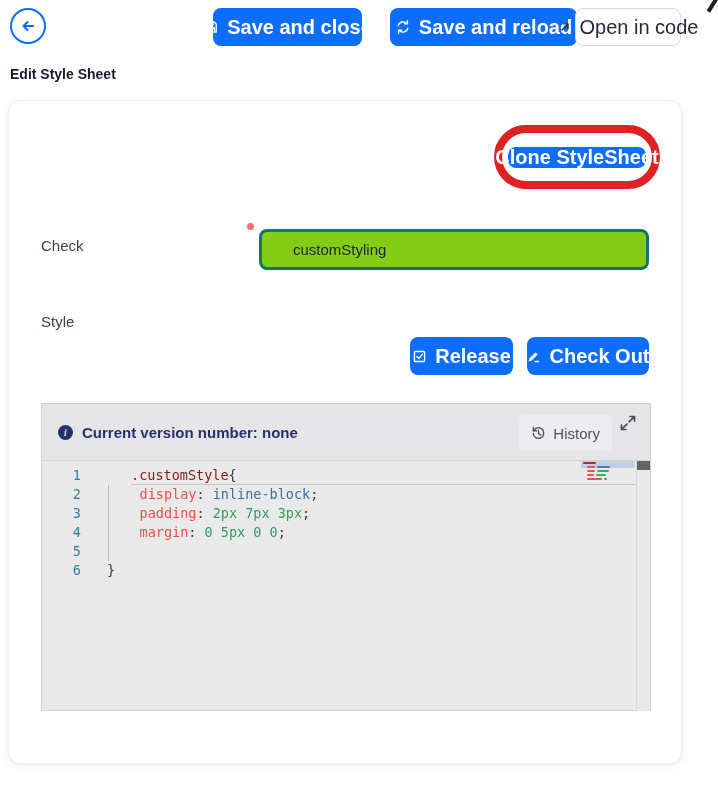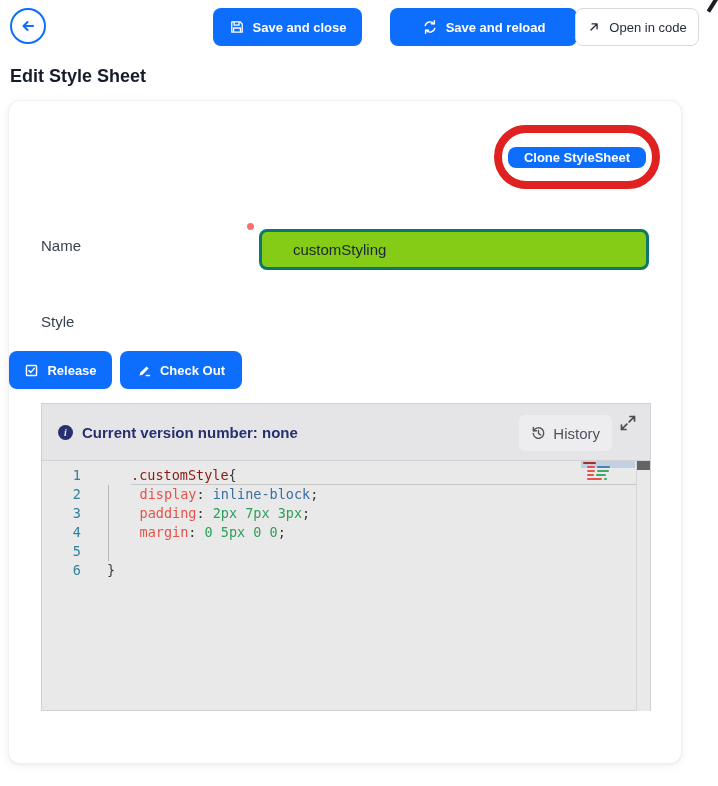--- a/index.html
+++ b/index.html
@@ -7,36 +7,36 @@
   body { position:relative; overflow:hidden; color:#1d2433; }
 
   
   .back-btn {
     position:absolute; left:10px; top:8px; width:36px; height:36px;
     border:2px solid #0d6efd; border-radius:50%; background:#fff;
     display:flex; align-items:center; justify-content:center; cursor:pointer;
   }
   .btn {
     display:inline-flex; align-items:center; justify-content:center; gap:8px;
-    height:38px; border-radius:8px; font-size:13px; font-weight:600;
+    height:38px; border-radius:8px; font-size:20px; font-weight:600;
     border:none; cursor:pointer; white-space:nowrap;
   }
   .btn-blue { background:#0d6efd; color:#fff; }
   .btn-white { background:#fff; color:#252b38; border:1px solid #d9d9de; font-weight:500; }
   .topbar-btn { position:absolute; top:8px; }
   #btn-save-close   { left:213px; width:149px; }
   #btn-save-reload  { left:390px; width:187px; }
-  #btn-open-in-code { left:575px; width:124px; }
+  #btn-open-in-code { left:575px; width:106px; }
 
   .corner-artifact {
     position:absolute; right:0px; top:0px; width:4px; height:15px;
     background:#1b1e24; transform:rotate(32deg); transform-origin:top right;
   }
 
-  .page-title { position:absolute; left:10px; top:66px; font-size:18px; font-weight:700; color:#171c2b; }
+  .page-title { position:absolute; left:10px; top:66px; font-size:14px; font-weight:700; color:#171c2b; }
 
   
   .card {
     position:absolute; left:8px; top:100px; width:674px; height:664px;
     background:#fff; border:1px solid #f0f0f3; border-radius:12px;
     box-shadow:0 1px 2px rgba(16,24,40,.04), 0 2px 10px rgba(16,24,40,.06);
   }
 
   
   .clone-ring {
@@ -54,21 +54,21 @@
     position:absolute; left:238px; top:122px; width:7px; height:7px;
     border-radius:50%; background:#f87171;
   }
   .name-input {
     position:absolute; left:250px; top:128px; width:390px; height:41px;
     border:3px solid #0f766e; border-radius:8px; background:#84cc16;
     font-family:"Liberation Sans", sans-serif; font-size:15px; color:#1d2433;
     padding:0 31px; outline:none;
   }
 
-  .action-row { position:absolute; top:250px; left:0; right:32px; display:flex; gap:8px; }
+  .action-row { position:absolute; top:236px; left:0; right:32px; display:flex; justify-content:flex-end; gap:14px; }
   #btn-release { width:103px; }
   #btn-checkout { width:122px; }
 
   
   .code-block {
     position:absolute; left:32px; top:302px; width:610px; height:308px;
     border:1px solid #d0d0d5; background:#e9e9e9;
   }
   .code-header {
     position:relative; height:57px; background:#e5e5e8; border-bottom:1px solid #d2d2d6;
@@ -162,21 +162,21 @@
 <h1 class="page-title">Edit Style Sheet</h1>
 
 <div class="card">
 
   <div class="clone-ring">
     <button class="btn btn-blue" id="btn-clone">
       <span>Clone StyleSheet</span>
     </button>
   </div>
 
-  <label class="field-label" id="label-name">Name</label>
+  <label class="field-label" id="label-name">Check</label>
   <span class="required-dot"></span>
   <input class="name-input" type="text" value="customStyling" style="">
 
   <label class="field-label" id="label-code">Style</label>
 
   <div class="action-row">
     <button class="btn btn-blue" id="btn-release">
       <span>
         <svg width="15" height="15" viewBox="0 0 16 16">
             <rect x="2.6" y="2.6" width="10.8" height="10.8" rx="1" fill="none" stroke="#fff" stroke-width="1.5"></rect>

